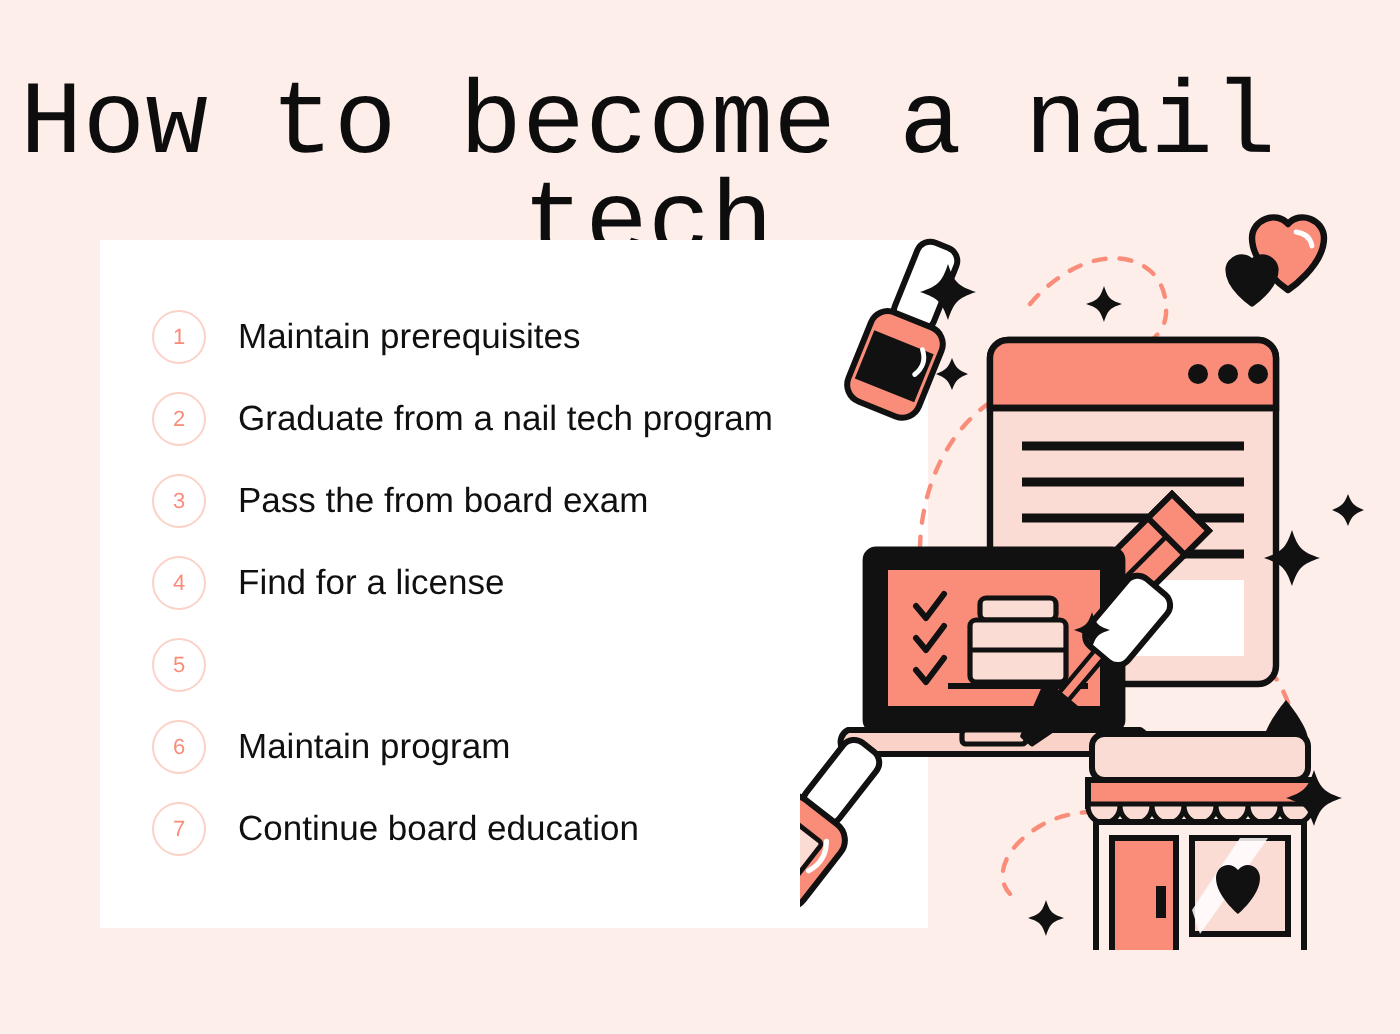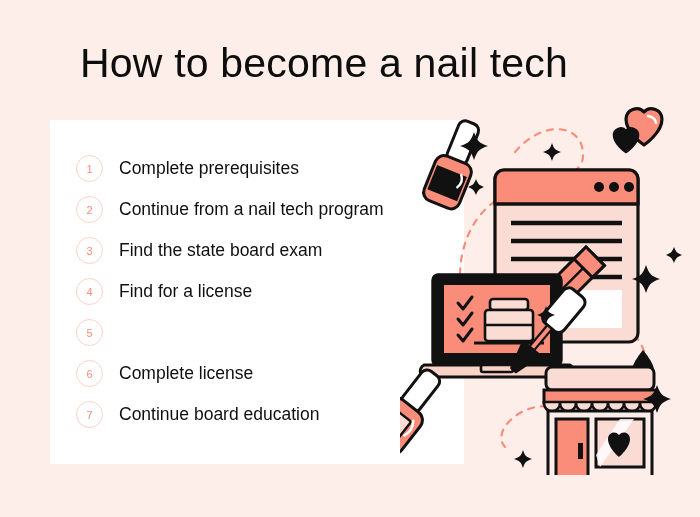--- a/index.html
+++ b/index.html
@@ -19,22 +19,22 @@
     width: 700px;
     height: 517px;
     background: #fdeeea;
   }
   #page-title {
     position: absolute;
     left: 0;
     top: 38px;
     width: 648px;
     text-align: center;
-    font-family: Liberation Sans, sans-serif;
-    font-size: 41px;
+    font-family: Liberation Mono, monospace;
+    font-size: 52px;
     line-height: 50px;
     color: #0d0d0d;
     letter-spacing: 0.2px;
     font-weight: 400;
   }
   #steps-card {
     position: absolute;
     left: 50px;
     top: 120px;
     width: 414px;
@@ -89,45 +89,45 @@
 
 <div id="infographic">
 
   <div id="page-title">How to become a nail tech</div>
 
   <div id="steps-card">
     <div id="steps-list">
 
       <div class="step-row">
         <div class="step-badge">1</div>
-        <div class="step-label">Complete prerequisites</div>
+        <div class="step-label">Maintain prerequisites</div>
       </div>
 
       <div class="step-row">
         <div class="step-badge">2</div>
-        <div class="step-label">Continue from a nail tech program</div>
+        <div class="step-label">Graduate from a nail tech program</div>
       </div>
 
       <div class="step-row">
         <div class="step-badge">3</div>
-        <div class="step-label">Find the state board exam</div>
+        <div class="step-label">Pass the from board exam</div>
       </div>
 
       <div class="step-row">
         <div class="step-badge">4</div>
         <div class="step-label">Find for a license</div>
       </div>
 
       <div class="step-row">
         <div class="step-badge">5</div>
       </div>
 
       <div class="step-row">
         <div class="step-badge">6</div>
-        <div class="step-label">Complete license</div>
+        <div class="step-label">Maintain program</div>
       </div>
 
       <div class="step-row">
         <div class="step-badge">7</div>
         <div class="step-label">Continue board education</div>
       </div>
 
     </div>
   </div>
 

